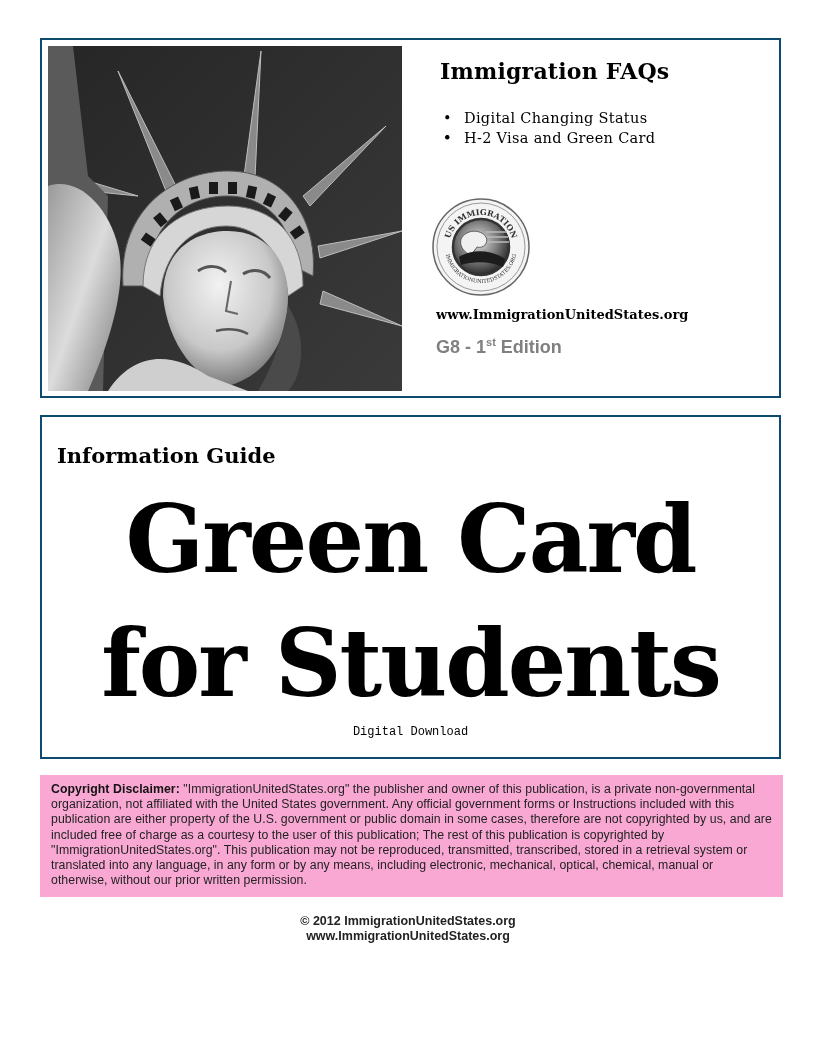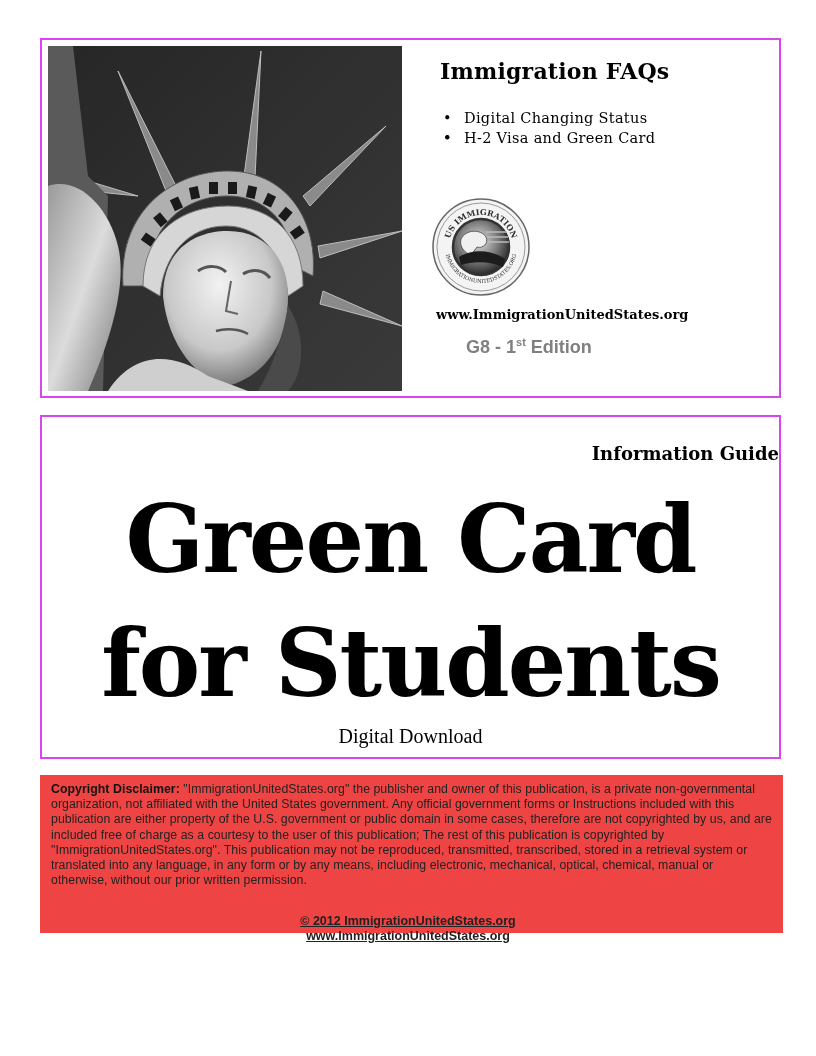--- a/index.html
+++ b/index.html
@@ -1,46 +1,46 @@
 <!DOCTYPE html>
 <html><head>
   <meta charset="utf-8">
   <style>
     html, body { margin: 0; padding: 0; }
     body {
       width: 816px; height: 1056px; background: #ffffff; position: relative; overflow: hidden;
       font-family: "Liberation Serif", serif; color: #000;
     }
-    .box { position: absolute; border: 2px solid #d946ef; box-sizing: border-box; background: #fff; }
+    .box { position: absolute; border: 2px solid #0c4a6e; box-sizing: border-box; background: #fff; }
     #top-box { left: 40px; top: 38px; width: 741px; height: 360px; }
     #title-box { left: 40px; top: 415px; width: 741px; height: 344px; }
 
     #photo { position: absolute; left: 6px; top: 6px; width: 354px; height: 345px; overflow: hidden; background: #2b2b2b; }
     #photo svg { display: block; }
 
     #faq-title { position: absolute; left: 398px; top: 18px; font-family: "DejaVu Serif", serif; font-weight: bold; font-size: 22px; letter-spacing: 0.2px; }
     #faq-list { position: absolute; left: 398px; top: 69px; margin: 0; padding: 0; list-style: none; }
     #faq-list li { font-family: "DejaVu Serif", serif; font-size: 14.5px; line-height: 19.5px; position: relative; padding-left: 24px; letter-spacing: 0.3px; }
     #faq-list li .bullet { position: absolute; left: 3px; top: 0; }
 
     #seal { position: absolute; left: 389px; top: 157px; width: 100px; height: 100px; }
     #site-url { position: absolute; left: 394px; top: 267px; font-family: "DejaVu Serif", serif; font-weight: bold; font-size: 13px; }
-    #edition { position: absolute; left: 394px; top: 296px; font-family: "Liberation Sans", sans-serif; font-weight: bold; font-size: 18px; color: #808080; margin-left: 30px; }
+    #edition { position: absolute; left: 394px; top: 296px; font-family: "Liberation Sans", sans-serif; font-weight: bold; font-size: 18px; color: #808080; }
     #edition sup { font-size: 11px; vertical-align: 7px; }
 
-    #info-guide { position: absolute; left: 0; width: 100%; top: 26px; text-align: right; font-family: "DejaVu Serif", serif; font-weight: bold; font-size: 18px; }
+    #info-guide { position: absolute; left: 15px; width: 100%; top: 26px; text-align: left; font-family: "DejaVu Serif", serif; font-weight: bold; font-size: 21px; }
     #title-line1, #title-line2 { position: absolute; left: 0; width: 100%; text-align: center; font-family: "DejaVu Serif", serif; font-weight: bold; font-size: 94px; line-height: 100px; letter-spacing: -2px; transform: scaleX(0.98); }
     #title-line1 { top: 72px; }
     #title-line2 { top: 196px; }
-    #digital { position: absolute; left: 0; width: 100%; top: 308px; text-align: center; font-family: Liberation Serif, serif; font-size: 20px; }
+    #digital { position: absolute; left: 0; width: 100%; top: 308px; text-align: center; font-family: Liberation Mono, monospace; font-size: 12px; }
 
-    #disclaimer { position: absolute; left: 40px; top: 775px; width: 743px; height: 158px; background: #ef4444; box-sizing: border-box; padding: 7px 11px 16px 11px; font-family: "Liberation Sans", sans-serif; font-size: 12.3px; line-height: 15.2px; color: #222; letter-spacing: 0.05px; }
+    #disclaimer { position: absolute; left: 40px; top: 775px; width: 743px; height: 122px; background: #f9a8d4; box-sizing: border-box; padding: 7px 11px 16px 11px; font-family: "Liberation Sans", sans-serif; font-size: 12.3px; line-height: 15.2px; color: #222; letter-spacing: 0.05px; }
     #disclaimer b { color: #111; }
 
-    #footer { position: absolute; left: 0; width: 816px; top: 914px; text-align: center; font-family: "Liberation Sans", sans-serif; font-weight: bold; font-size: 12.5px; line-height: 15px; color: #222; text-decoration: underline; }
+    #footer { position: absolute; left: 0; width: 816px; top: 914px; text-align: center; font-family: "Liberation Sans", sans-serif; font-weight: bold; font-size: 12.5px; line-height: 15px; color: #222; }
   </style>
 </head>
 <body>
 
 <div class="box" id="top-box">
   <div id="photo">
     <svg width="354" height="345" viewBox="0 0 354 345" xmlns="http://www.w3.org/2000/svg">
       <defs>
         <linearGradient id="sky" x1="0" y1="0" x2="1" y2="1">
           <stop offset="0" stop-color="#262626"></stop>

